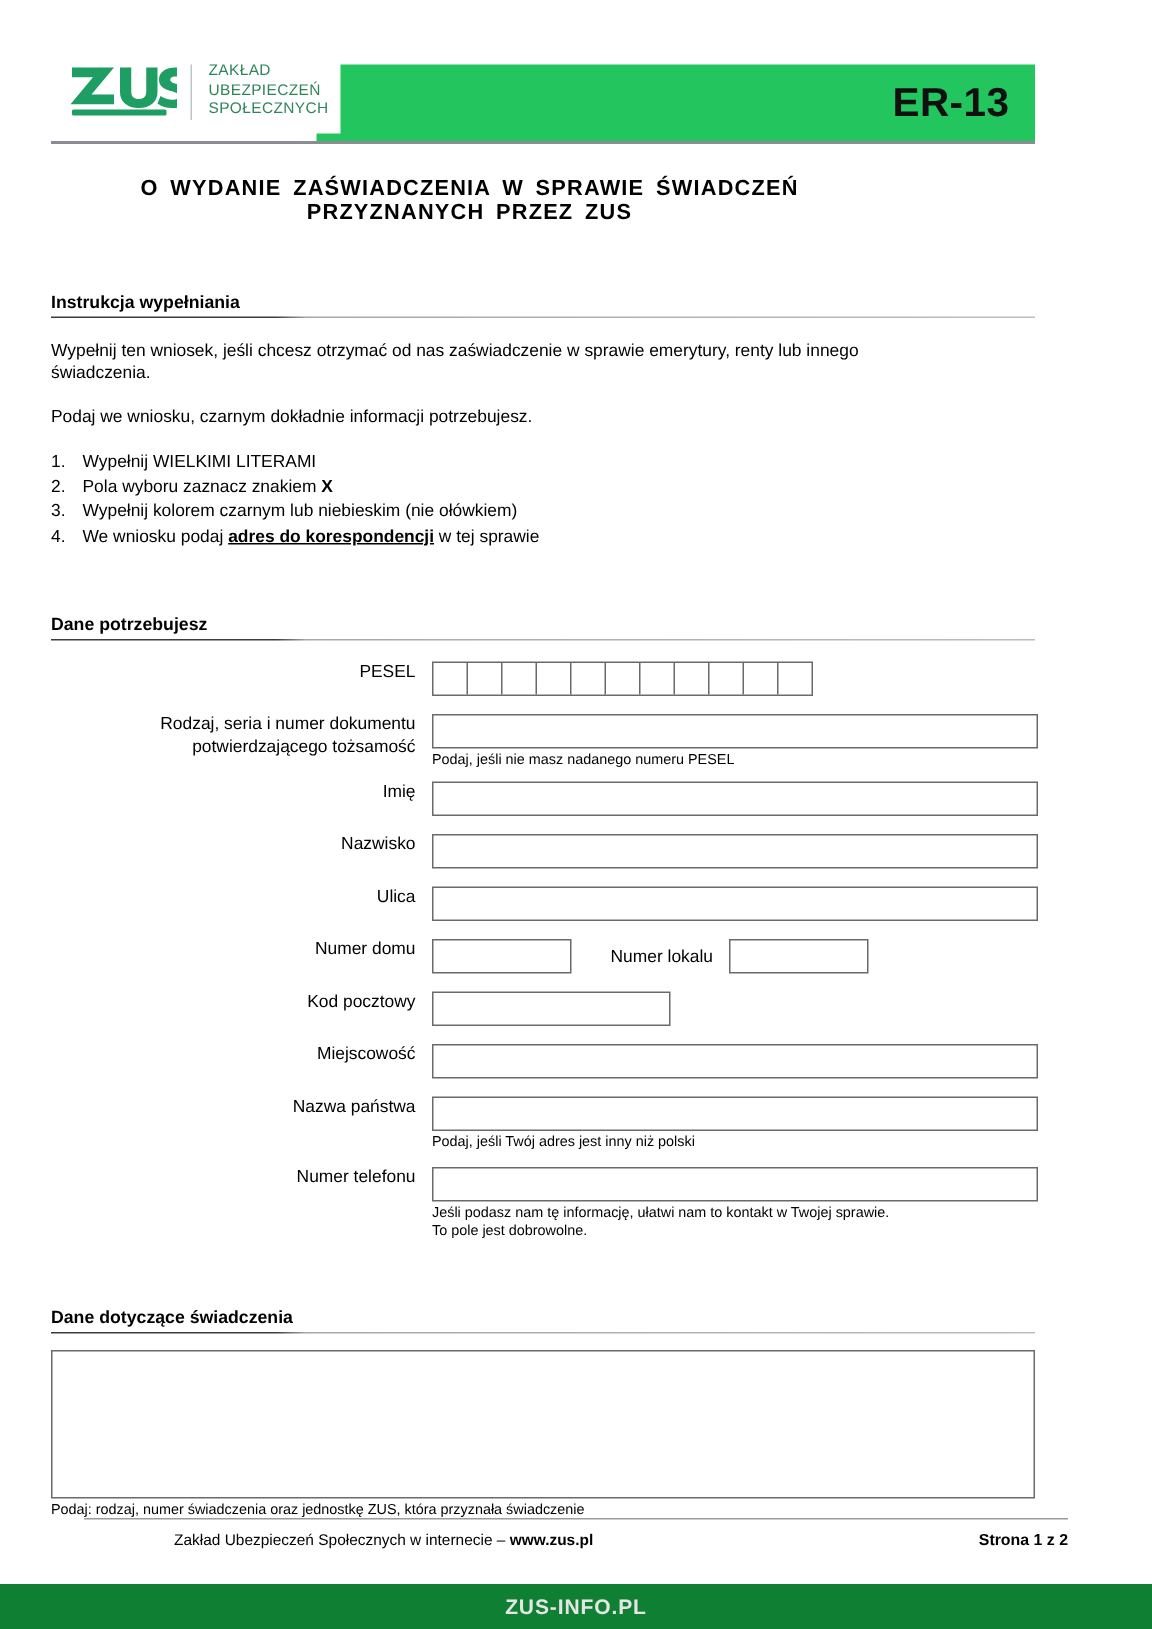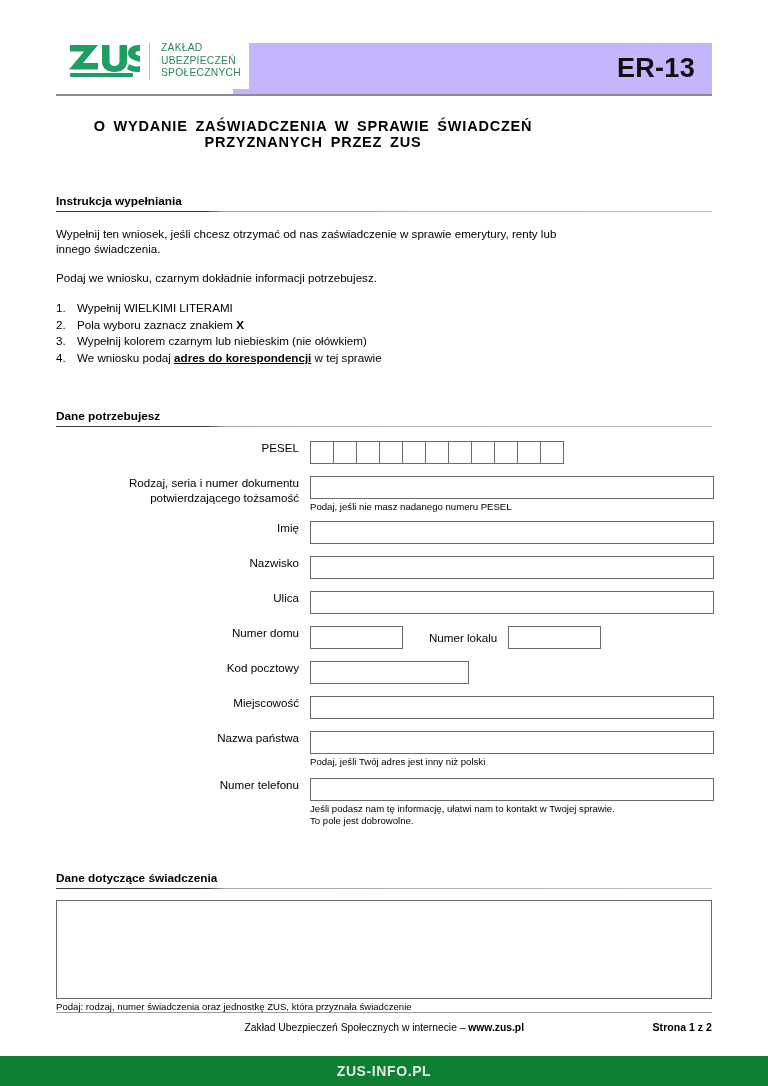--- a/index.html
+++ b/index.html
@@ -19,21 +19,21 @@
     height: 1086px;
     background: #ffffff;
   }
 
   .sheet {
     position: absolute;
     left: 0; top: 0;
     width: 626px;
     height: 1052px;
     background: #ffffff;
-    padding: 0 56px;
+    padding: 0 34px;
   }
 
   
   .masthead {
     position: relative;
     height: 62px;
     margin-top: 33px;
   }
   .logo-area {
     position: absolute;
@@ -62,21 +62,21 @@
     color: #2d8659;
     letter-spacing: 0.25px;
     font-weight: 400;
     white-space: nowrap;
   }
   .code-band {
     position: absolute;
     left: 177px; top: 10px;
     width: 479px;
     height: 51px;
-    background: #c4b5fd;
+    background: #22c55e;
     display: flex;
     align-items: center;
     justify-content: flex-end;
     padding-right: 17px;
   }
   .code-band .code {
     font-size: 27px;
     font-weight: bold;
     letter-spacing: 0.3px;
     color: #101010;
@@ -232,21 +232,21 @@
     width: 656px;
   }
   .footer-row {
     display: flex;
     align-items: center;
     margin-top: 8px;
     font-size: 10.3px;
   }
   .footer-center {
     flex: 1 1 auto;
-    text-align: center;
+    text-align: left;
     padding-left: 60px;
   }
   .footer-page {
     font-weight: bold;
     font-size: 10.6px;
     white-space: nowrap;
   }
 
   
   .banner {

